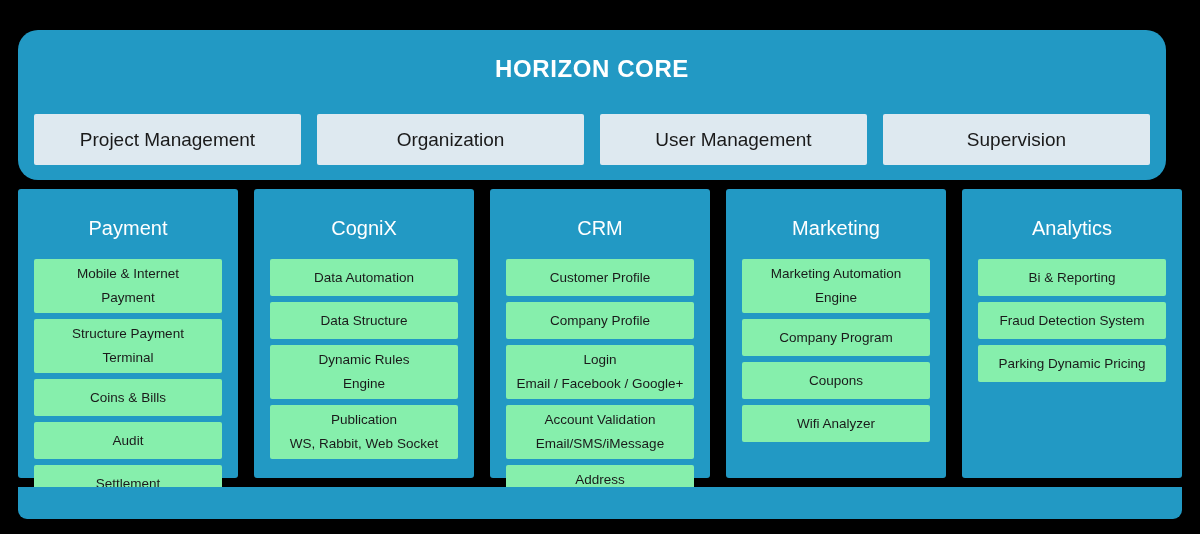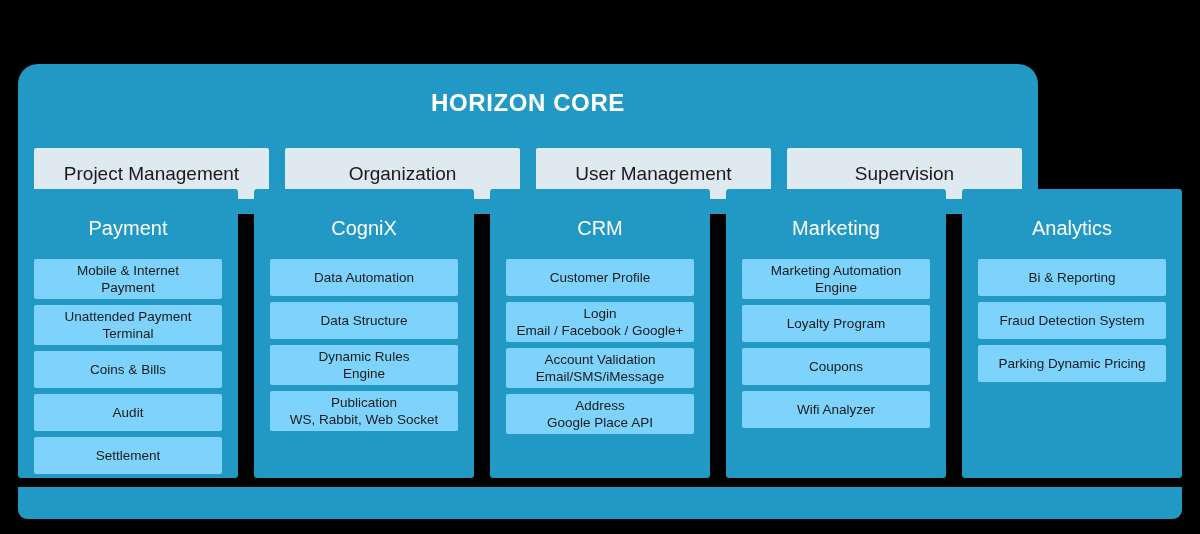--- a/index.html
+++ b/index.html
@@ -21,26 +21,25 @@
     height: 534px;
     background: #000000;
     box-sizing: border-box;
   }
 
   
   .header-panel {
     position: absolute;
     left: 18px;
     top: 30px;
-    width: 1020px;
+    width: 1148px;
     height: 150px;
     background: #2299C4;
     border-radius: 20px;
     box-sizing: border-box;
-    margin-top: 34px;
   }
 
   .header-title {
     position: absolute;
     left: 0;
     top: 0;
     width: 100%;
     height: 78px;
     line-height: 78px;
     text-align: center;
@@ -108,30 +107,30 @@
   }
 
   .column-items {
     display: flex;
     flex-direction: column;
     gap: 6px;
     flex: 0 0 auto;
   }
 
   .column-item {
-    background: #7dd3fc;
+    background: #86efac;
     border-radius: 2px;
     min-height: 37px;
     display: flex;
     align-items: center;
     justify-content: center;
     text-align: center;
     color: #1A1A1A;
     font-size: 13.5px;
-    line-height: 17px;
+    line-height: 24px;
     padding: 3px 4px;
     box-sizing: border-box;
     white-space: pre-line;
   }
 
   
   .bottom-bar {
     position: absolute;
     left: 18px;
     top: 487px;
@@ -164,21 +163,21 @@
     </div>
   </div>
 
   <div class="columns-row">
 
     <div class="column">
       <div class="column-title">Payment</div>
       <div class="column-items">
         <div class="column-item">Mobile &amp; Internet
 Payment</div>
-        <div class="column-item">Unattended Payment
+        <div class="column-item">Structure Payment
 Terminal</div>
         <div class="column-item">Coins &amp; Bills</div>
         <div class="column-item">Audit</div>
         <div class="column-item">Settlement</div>
       </div>
     </div>
 
     <div class="column">
       <div class="column-title">CogniX</div>
       <div class="column-items">
@@ -188,35 +187,36 @@
 Engine</div>
         <div class="column-item">Publication
 WS, Rabbit, Web Socket</div>
       </div>
     </div>
 
     <div class="column">
       <div class="column-title">CRM</div>
       <div class="column-items">
         <div class="column-item">Customer Profile</div>
+        <div class="column-item">Company Profile</div>
         <div class="column-item">Login
 Email / Facebook / Google+</div>
         <div class="column-item">Account Validation
 Email/SMS/iMessage</div>
         <div class="column-item">Address
 Google Place API</div>
       </div>
     </div>
 
     <div class="column">
       <div class="column-title">Marketing</div>
       <div class="column-items">
         <div class="column-item">Marketing Automation
 Engine</div>
-        <div class="column-item">Loyalty Program</div>
+        <div class="column-item">Company Program</div>
         <div class="column-item">Coupons</div>
         <div class="column-item">Wifi Analyzer</div>
       </div>
     </div>
 
     <div class="column">
       <div class="column-title">Analytics</div>
       <div class="column-items">
         <div class="column-item">Bi &amp; Reporting</div>
         <div class="column-item">Fraud Detection System</div>

